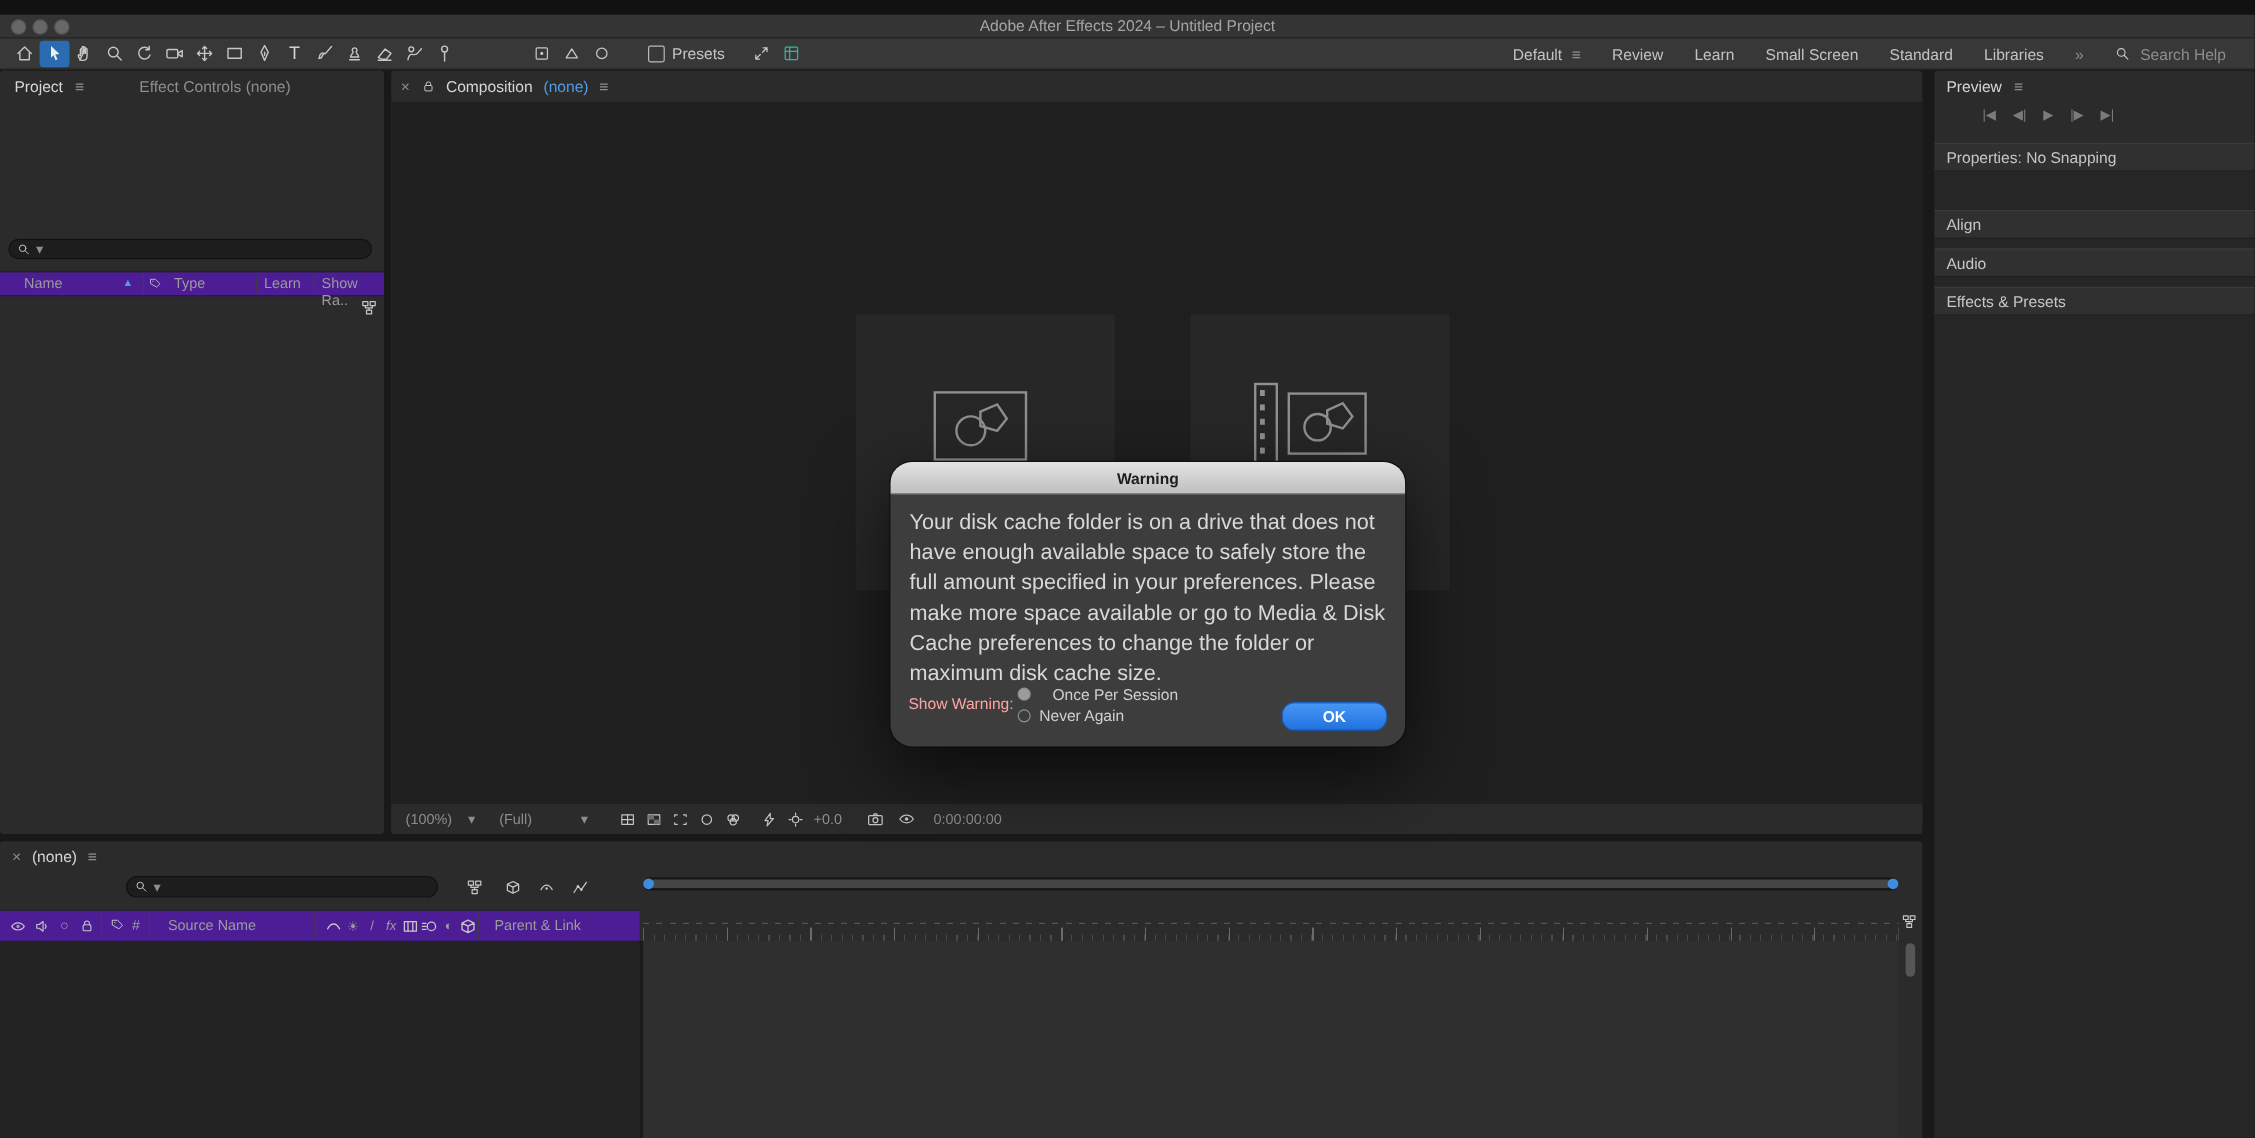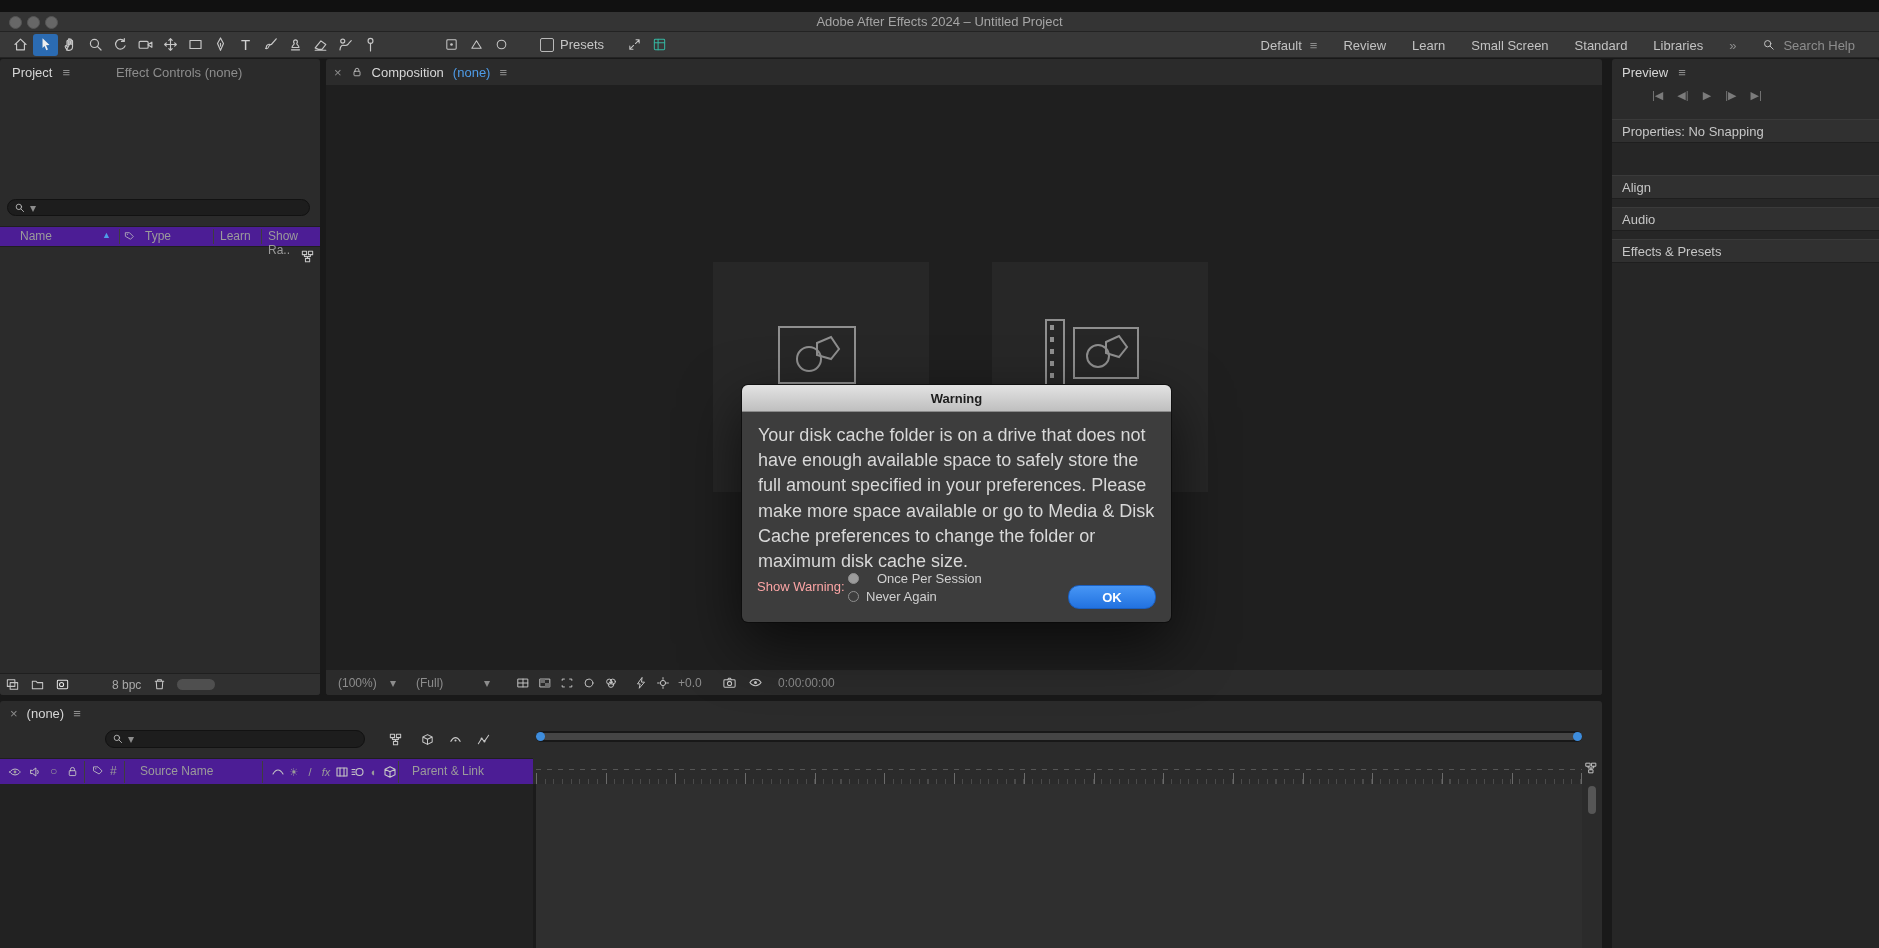--- a/index.html
+++ b/index.html
@@ -23,21 +23,21 @@
   svg{display:block;}
   #ws-row{position:absolute;right:24px;top:20px;height:26px;display:flex;align-items:center;gap:26px;}
   .ws{color:#c2c2c2;}
   
   .pill{background:#1d1d1d;border:1px solid #121212;border-radius:9px;display:flex;align-items:center;padding:0 6px;gap:4px;box-sizing:border-box;}
   
   .secbar{position:absolute;left:0;right:0;height:24px;background:#303030;border-top:1px solid #3a3a3a;border-bottom:1px solid #1e1e1e;display:flex;align-items:center;padding:0 10px;box-sizing:border-box;color:#c6c6c6;}
   .colhead{background:#4c1d95;border-top:1px solid #1f1f1f;border-bottom:1px solid #1f1f1f;font-size:12px;color:#9b9b9b;}
   .vsep{position:absolute;top:2px;bottom:2px;width:1px;background:#3e3e3e;}
   
-  #dialog{position:absolute;left:742px;top:373px;width:429px;height:237px;background:#3d3d3d;border-radius:6px;
+  #dialog{position:absolute;left:742px;top:373px;width:429px;height:237px;background:#3d3d3d;border-radius:18px;
           box-shadow:0 22px 60px rgba(0,0,0,.65),0 0 0 1px #141414;z-index:50;overflow:hidden;}
   #dialog-titlebar{height:26px;background:linear-gradient(#e3e3e3,#bfbfbf);display:flex;align-items:center;justify-content:center;color:#1d1d1d;font-weight:bold;font-size:13px;border-bottom:1px solid #8a8a8a;}
   #dialog-msg{position:absolute;left:16px;top:38px;width:397px;color:#d8d8d8;font-size:18px;line-height:1.4;}
   .radio{width:11px;height:11px;border-radius:50%;border:1px solid #8f8f8f;box-sizing:border-box;flex:0 0 auto;}
   .radio.sel{background:#9c9c9c;}
   #ok-btn{position:absolute;left:326px;top:200px;width:86px;height:22px;border-radius:11px;
           background:linear-gradient(#4796f5,#2272e0);border:1px solid #1b5fc0;color:#fff;font-weight:bold;font-size:13px;
           display:flex;align-items:center;justify-content:center;}
   
   #ruler{background:
@@ -229,38 +229,20 @@
       <div class="vsep" style="left:261px"></div>
     </div>
 
     <svg class="ab" style="left:300px;top:190px" width="15" height="15" viewBox="0 0 16 16">
         <rect class="ik" x="2.5" y="2.5" width="4.5" height="3.5"></rect>
         <rect class="ik" x="9" y="2.5" width="4.5" height="3.5"></rect>
         <rect class="ik" x="5.8" y="10" width="4.5" height="3.5"></rect>
         <path class="ik" d="M4.7 6v2h6.4V6M8 8v2"></path>
       </svg>
 
-    <div class="ab" style="left:0;top:614px;width:320px;height:22px;background:#303030;border-top:1px solid #1f1f1f">
-      <svg class="ab" style="left:5px;top:3px" width="15" height="15" viewBox="0 0 16 16">
-          <rect class="ik" x="2.5" y="3" width="8" height="7"></rect>
-          <rect class="ik" x="5.5" y="6" width="8" height="7"></rect>
-        </svg>
-      <svg class="ab" style="left:30px;top:3px" width="15" height="15" viewBox="0 0 16 16">
-          <path class="ik" d="M2.5 4.5h4l1.2 1.5h5.8v6.5h-11z"></path>
-        </svg>
-      <svg class="ab" style="left:55px;top:3px" width="15" height="15" viewBox="0 0 16 16">
-          <rect class="ik" x="2.5" y="3.5" width="11" height="9" rx="1" style="stroke:#e2e2e2"></rect>
-          <circle class="ik" cx="7" cy="8" r="2.2" style="stroke:#e2e2e2"></circle>
-        </svg>
-      <span class="ab mid small" style="left:112px;top:4px">8 bpc</span>
-      <svg class="ab" style="left:152px;top:3px" width="15" height="15" viewBox="0 0 16 16">
-          <path class="ik" d="M3.5 4.5h9M6 4.5V3h4v1.5M4.5 4.5l.6 8h5.8l.6-8"></path>
-        </svg>
-      <div class="ab" style="left:177px;top:5px;width:38px;height:11px;background:#4f4f4f;border-radius:6px"></div>
-    </div>
   </div>
 
   <div class="panel" style="left:326px;top:47px;width:1276px;height:636px">
     <div class="flex" style="height:26px;padding:0 8px;gap:9px">
       <span class="dim">×</span>
       <svg width="12" height="12" viewBox="0 0 16 16">
           <rect class="ik" x="4" y="7" width="8" height="6" rx="1"></rect>
           <path class="ik" d="M5.5 7V5.5a2.5 2.5 0 0 1 5 0V7"></path>
         </svg>
       <span class="bright">Composition</span>

